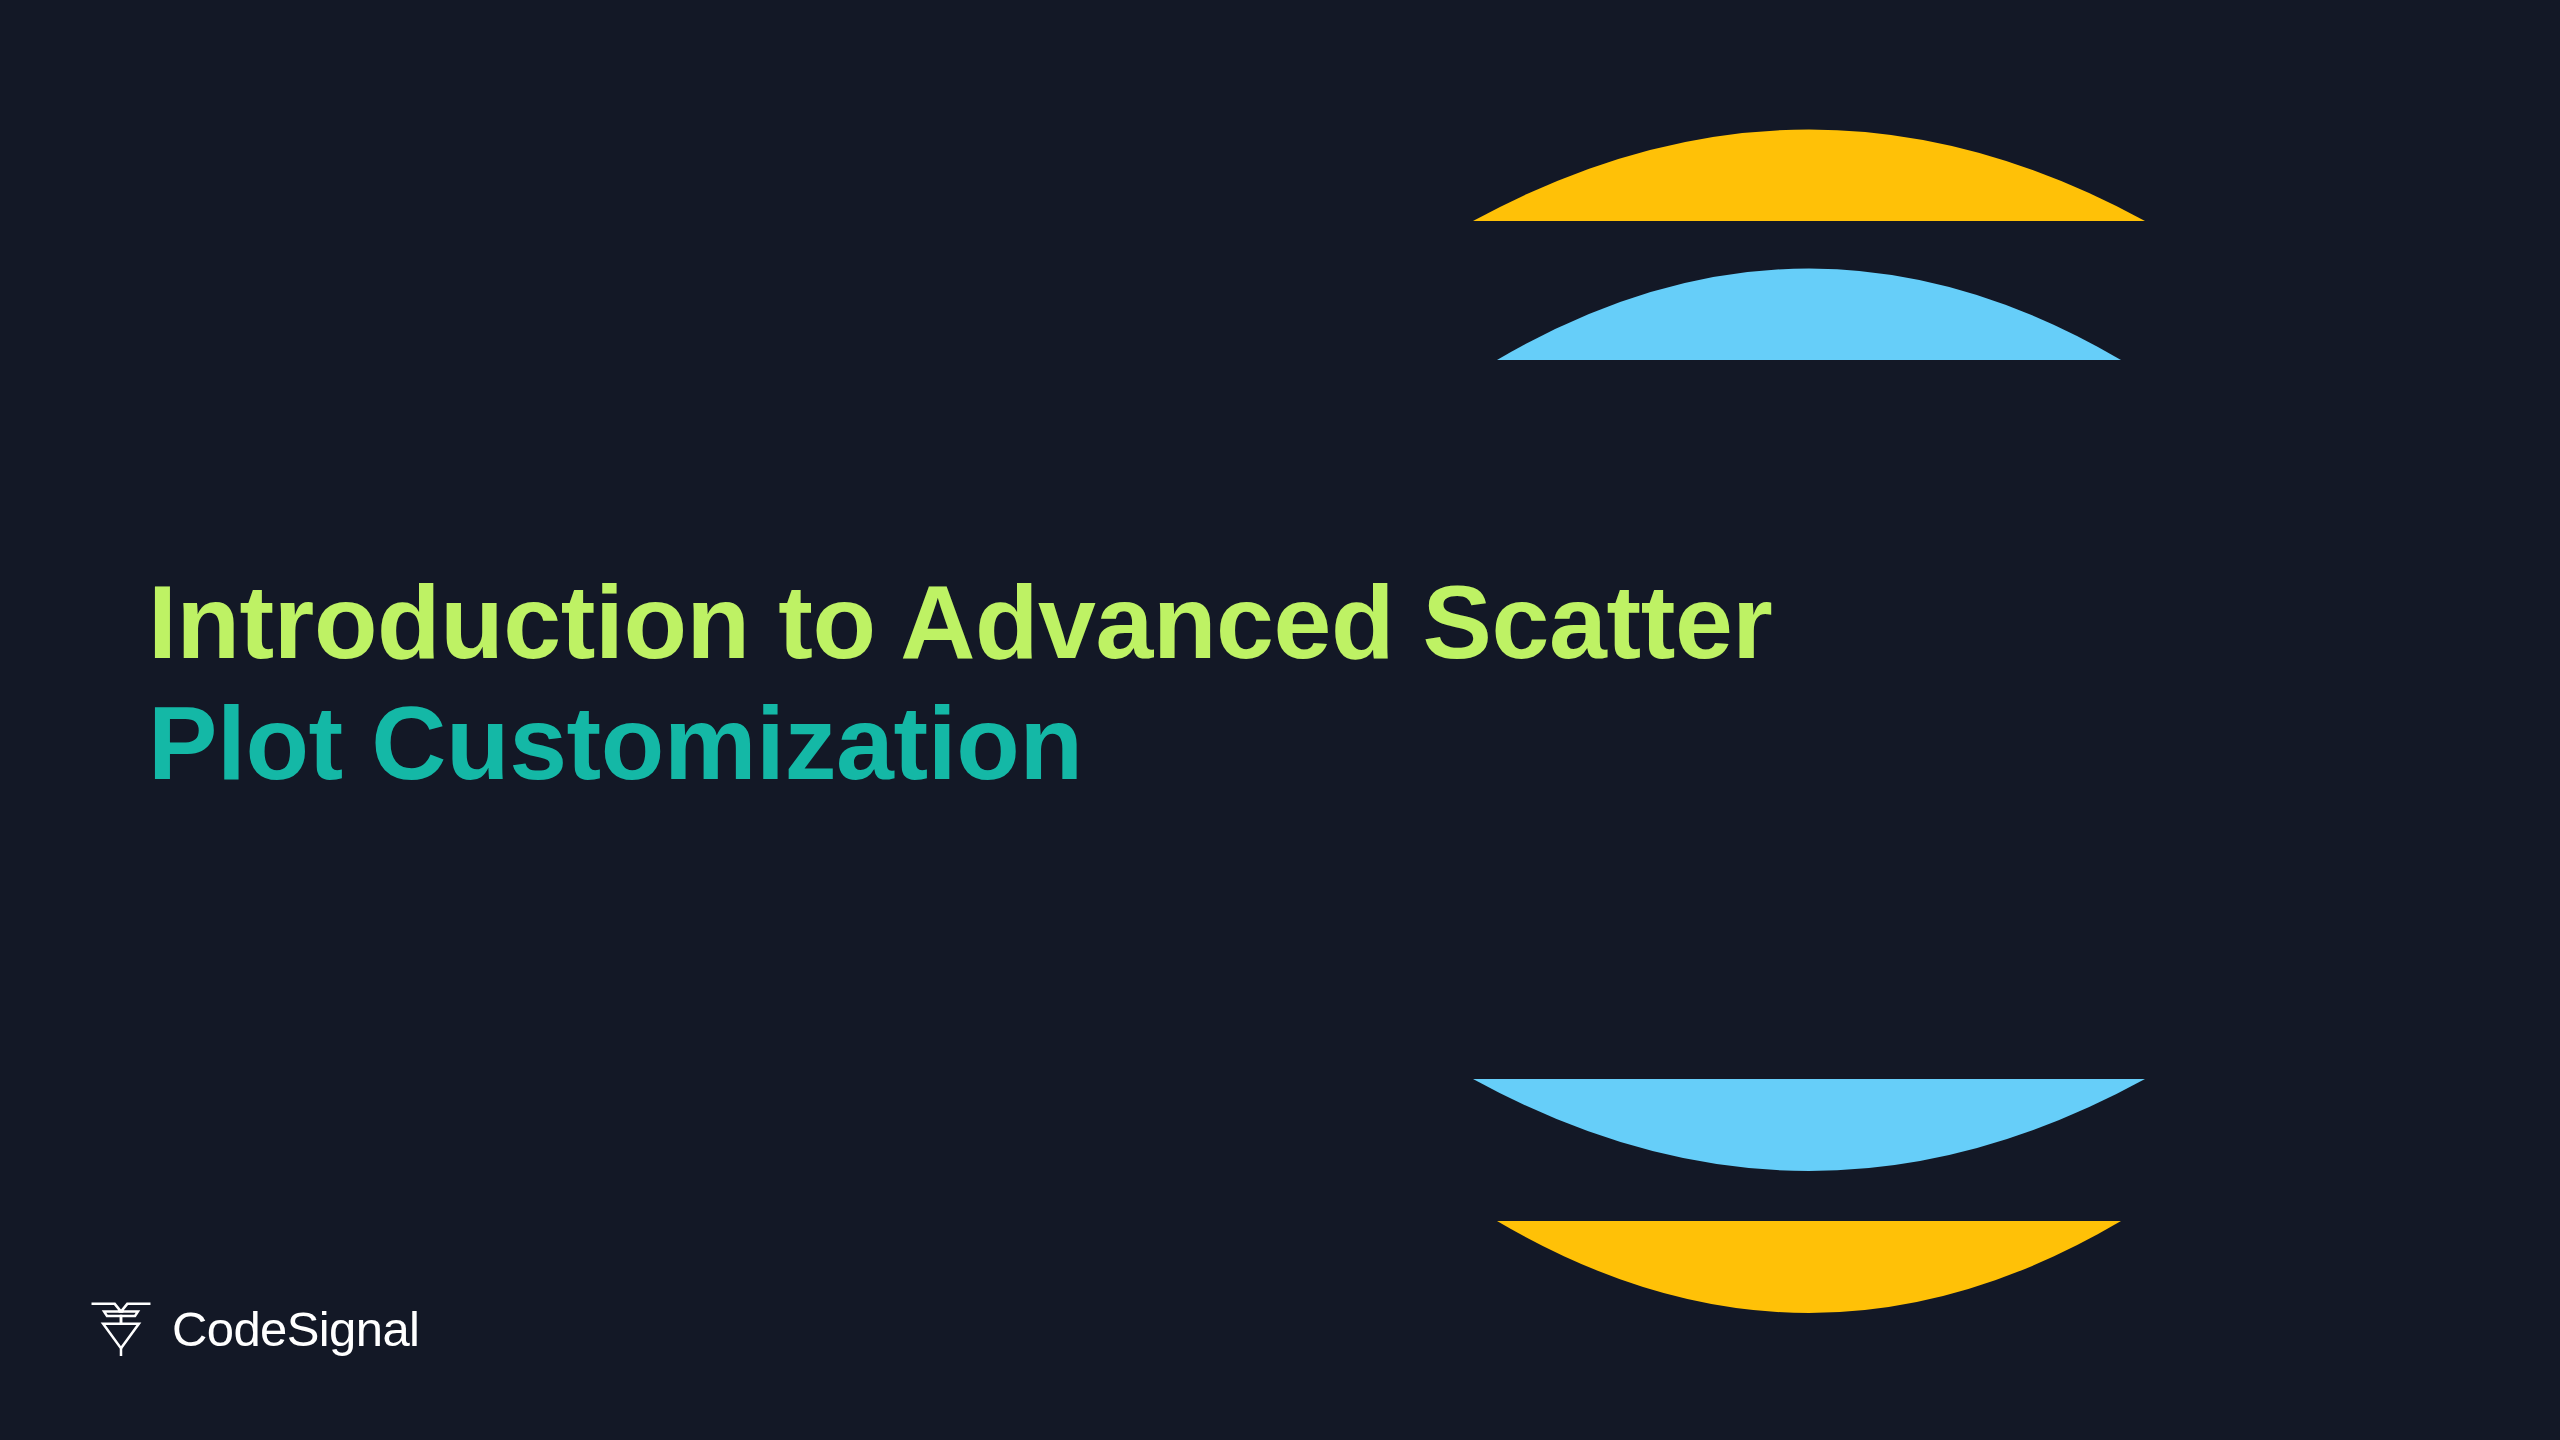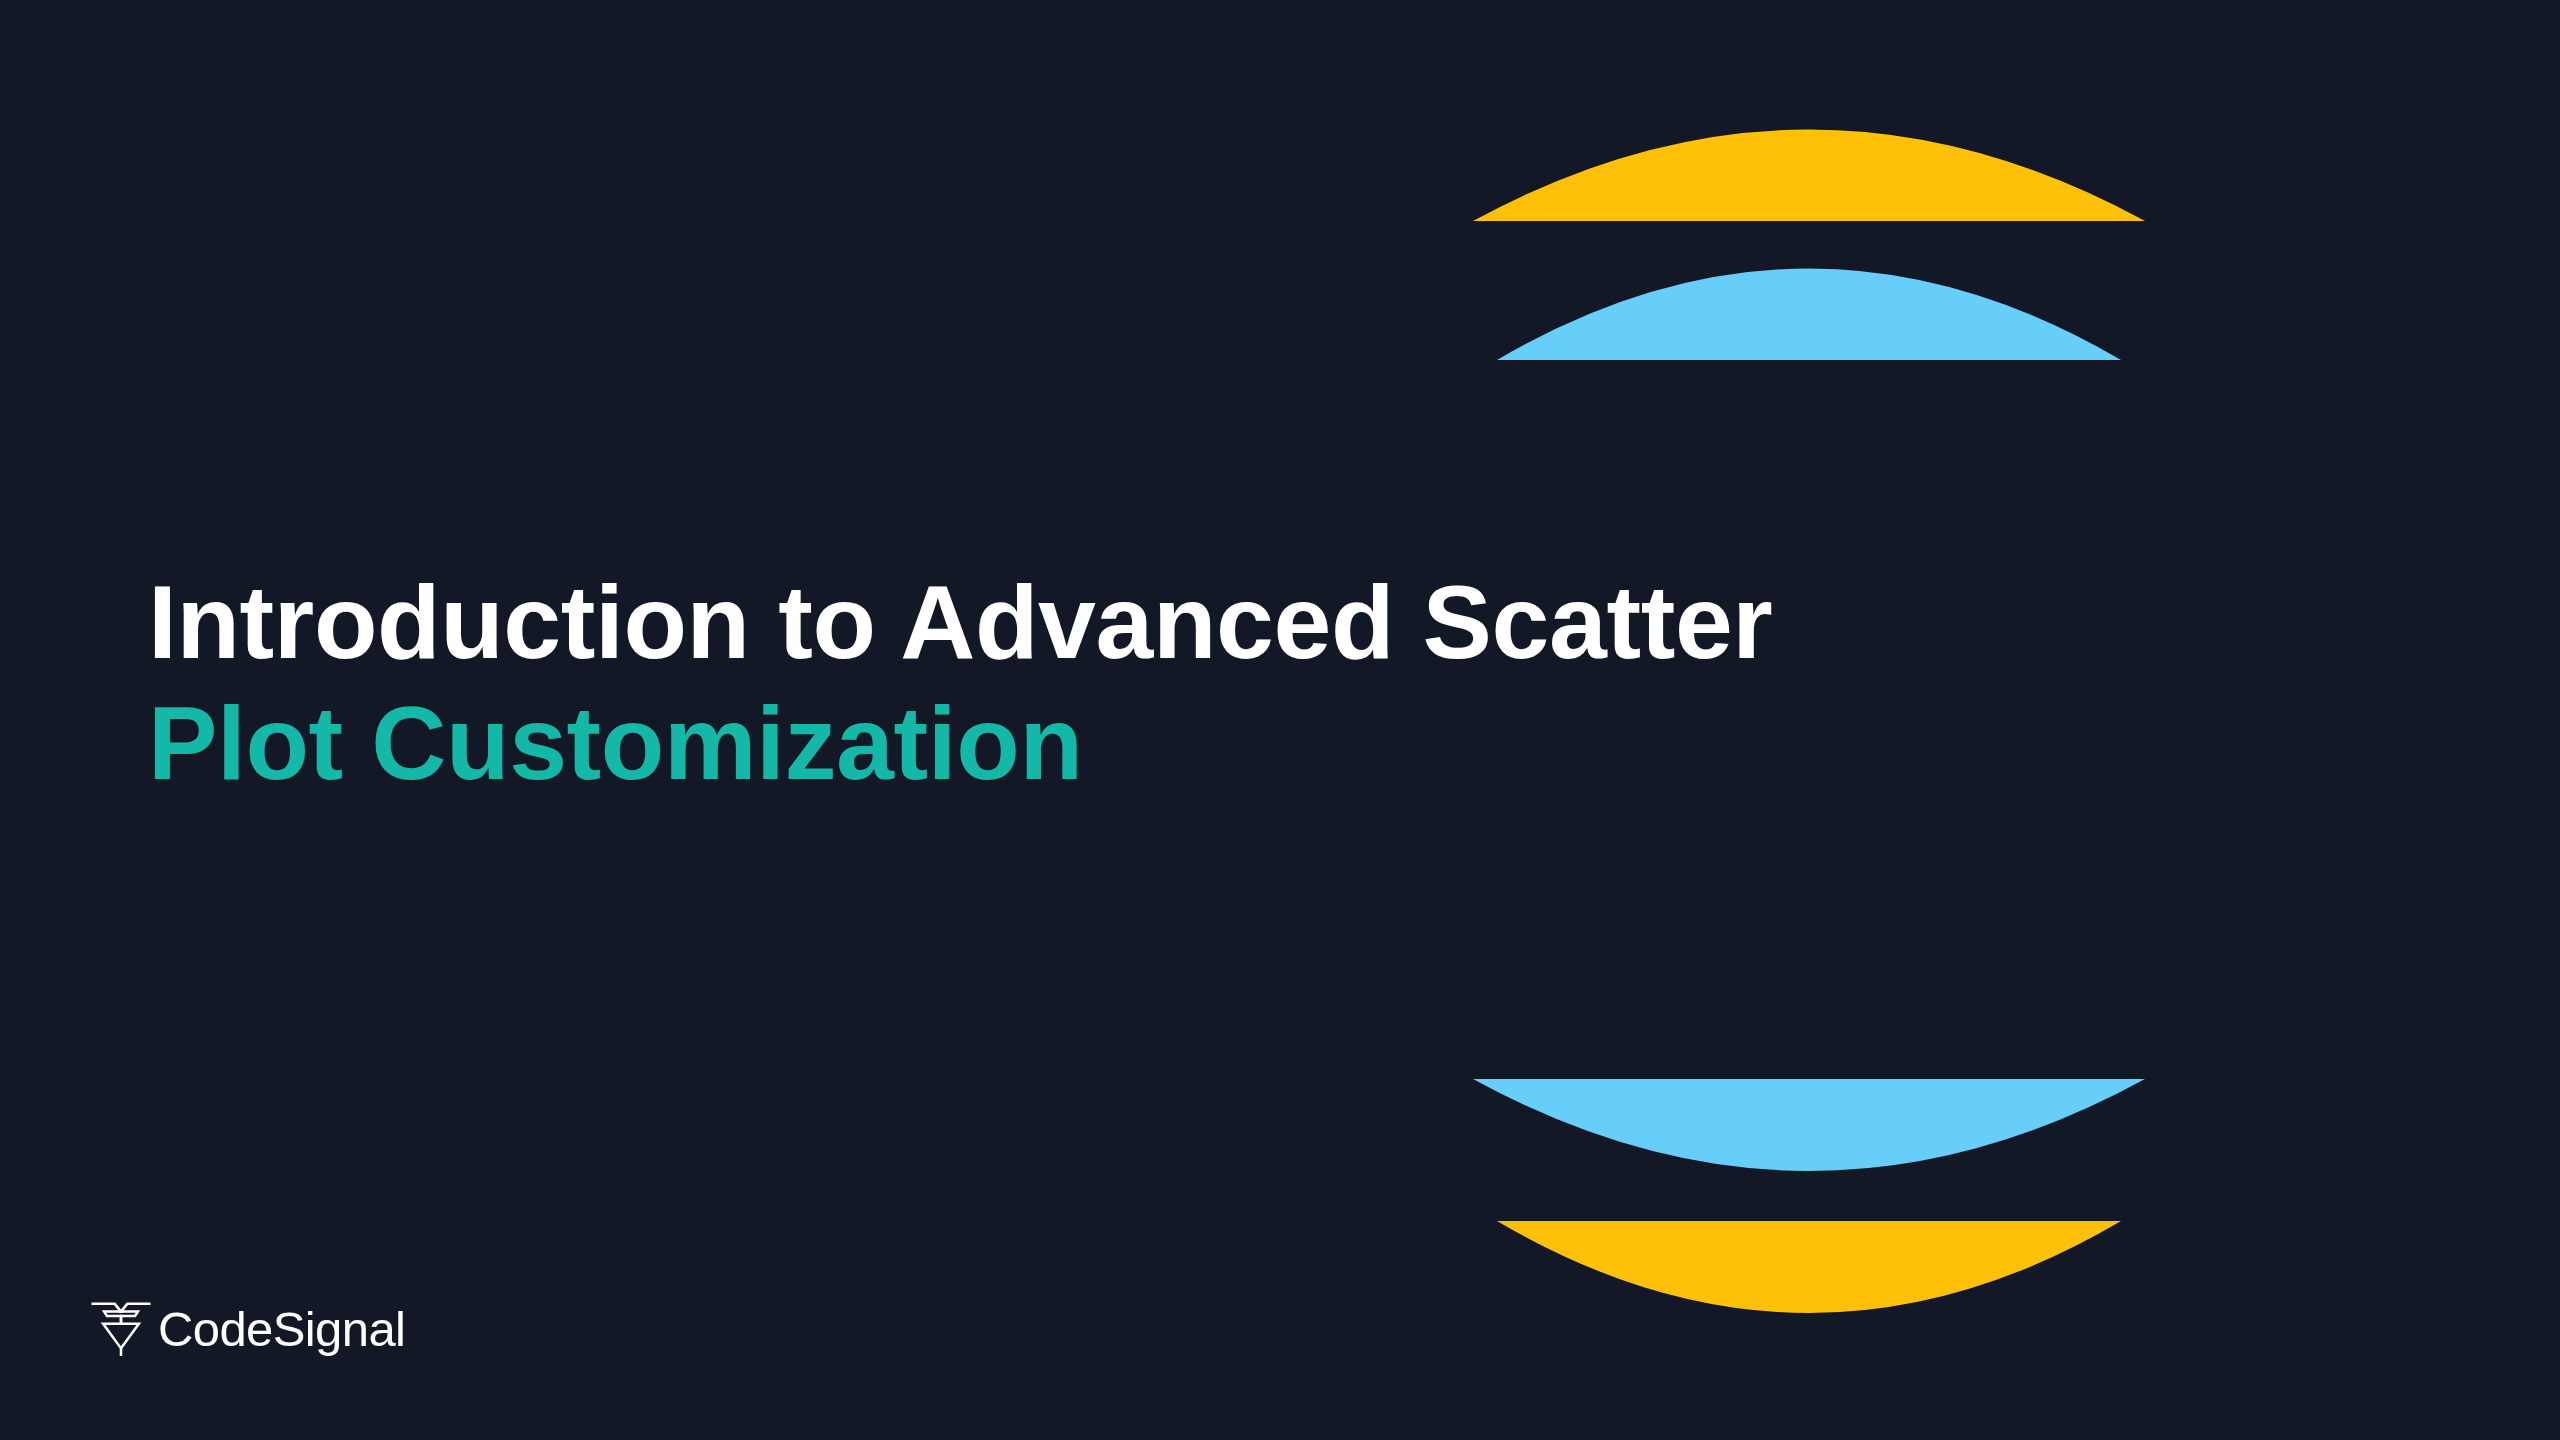--- a/index.html
+++ b/index.html
@@ -46,21 +46,21 @@
     white-space: pre;
   }
 
   
   .logo-lockup {
     position: absolute;
     left: 90px;
     top: 1300px;
     display: flex;
     align-items: center;
-    gap: 6px;
+    gap: 20px;
   }
   .logo-mark { width: 62px; height: 58px; display: block; }
   .logo-mark svg { display: block; width: 100%; height: 100%; }
   .logo-wordmark {
     color: #ffffff;
     font-size: 49px;
     font-weight: 400;
     letter-spacing: -0.6px;
     line-height: 1;
     white-space: pre;
@@ -85,21 +85,21 @@
   <div class="deco-group" id="deco-bottom">
     <svg viewBox="0 0 672 295" xmlns="http://www.w3.org/2000/svg" aria-hidden="true">
 
       <path d="M0 4 L672 4 Q336 188 0 4 Z" fill="#66cef9"></path>
 
       <path d="M24 146 L648 146 Q336 330 24 146 Z" fill="#ffc107"></path>
     </svg>
   </div>
 
   <div class="title-block">
-    <div class="title-line" style="color: #ffffff;">Introduction to Advanced Scatter</div>
+    <div class="title-line" style="color: #bef264;">Introduction to Advanced Scatter</div>
     <div class="title-line" style="color: #14b8a6;">Plot Customization</div>
   </div>
 
   <div class="logo-lockup">
     <span class="logo-mark">
       <svg viewBox="0 0 64 60" xmlns="http://www.w3.org/2000/svg" aria-hidden="true">
         <g fill="none" stroke="#ffffff" stroke-width="2.6" stroke-linejoin="miter">
 
           <path d="M1.5 4 L25.5 4 L32 12 L25.5 12 L14.5 12 L17.5 16.5 L25.5 16.5 L32 16.5
                    L32 24.5 L24.5 24.5 L13.5 24.5 L32 50 L32 58"></path>

